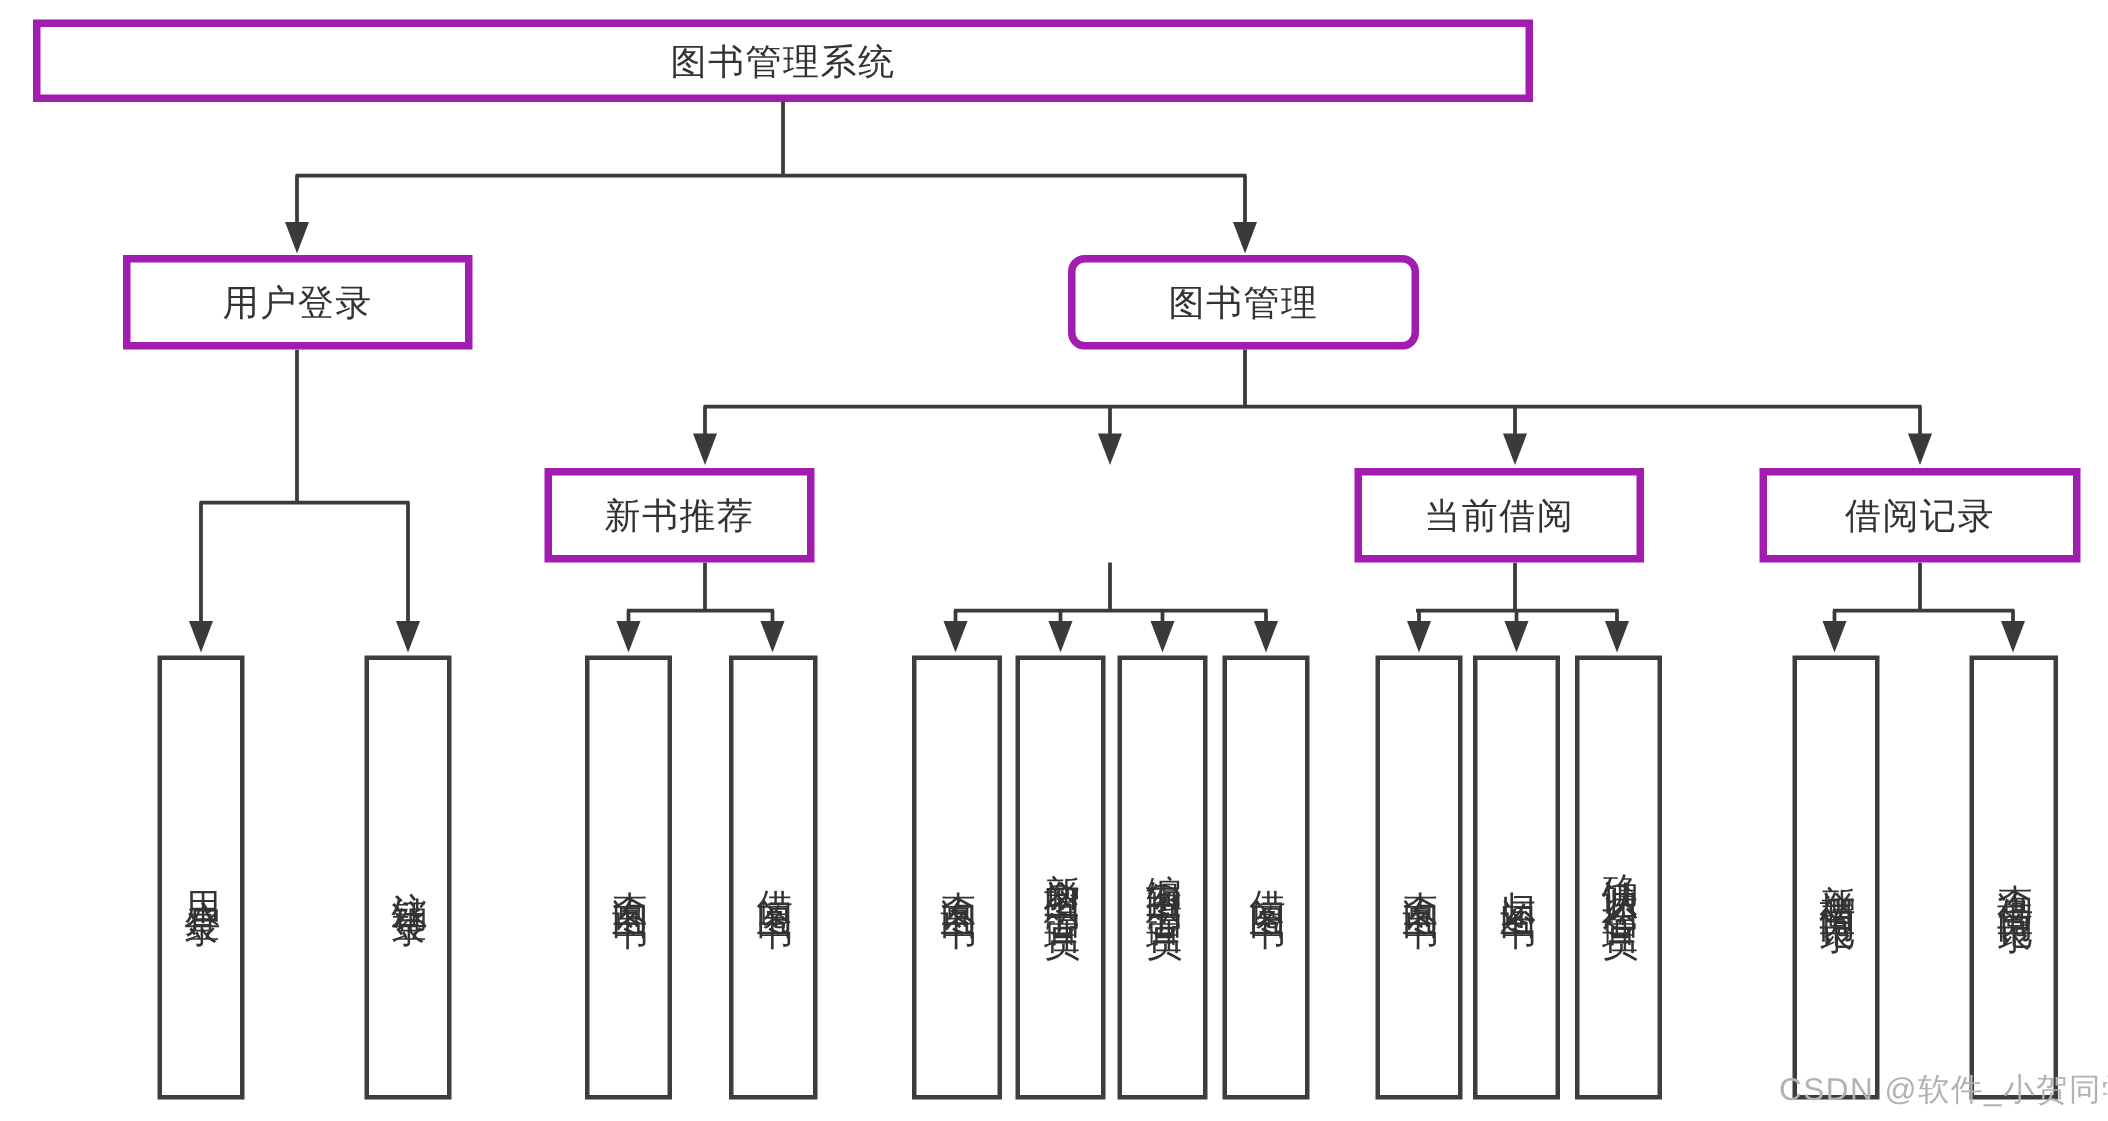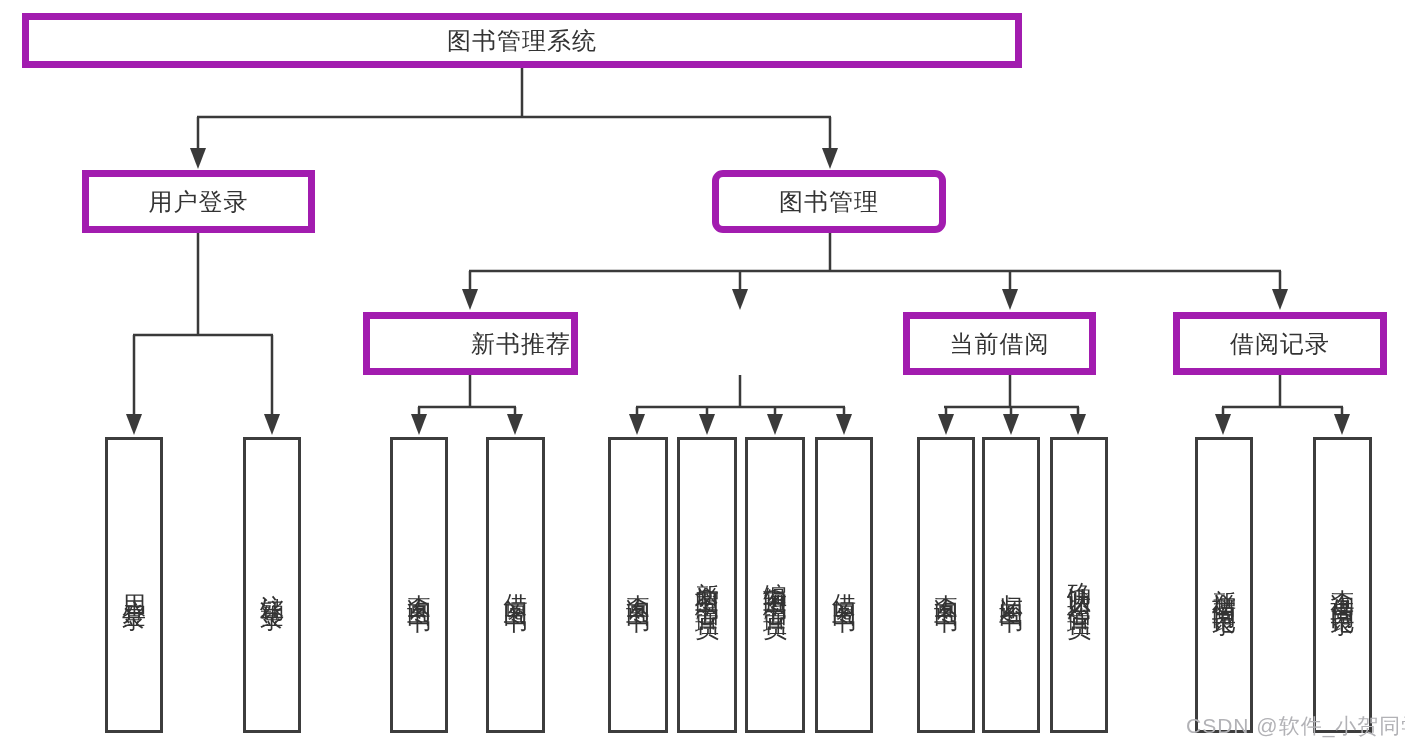--- a/index.html
+++ b/index.html
@@ -13,21 +13,21 @@
   }
   .wires {
     position: absolute;
     left: 0; top: 0;
     pointer-events: none;
   }
   .hbox {
     position: absolute;
     box-sizing: border-box;
     background: #ffffff;
-    border: 7px solid #a21caf;
+    border: 5px solid #a21caf;
     display: flex;
     align-items: center;
     justify-content: center;
     font-size: 24px;
     color: #333333;
     letter-spacing: 1px;
     z-index: 2;
   }
   .vbox {
     position: absolute;
@@ -109,21 +109,21 @@
     <span>图书管理系统</span>
   </div>
 
   <div class="hbox" style="left:82px; top:170px; width:233px; height:63px;">
     <span>用户登录</span>
   </div>
   <div class="hbox" style="left:712px; top:170px; width:234px; height:63px;border-radius:11px;">
     <span>图书管理</span>
   </div>
 
-  <div class="hbox" style="left:363px; top:312px; width:215px; height:63px;justify-content:flex-end;">
+  <div class="hbox" style="left:363px; top:312px; width:180px; height:63px;">
     <span>新书推荐</span>
   </div>
   <div class="hbox" style="left:903px; top:312px; width:193px; height:63px;align-items:center;">
     <span>当前借阅</span>
   </div>
   <div class="hbox" style="left:1173px; top:312px; width:214px; height:63px;">
     <span>借阅记录</span>
   </div>
 
   <div class="vbox" style="left:105px; width:58px;">

